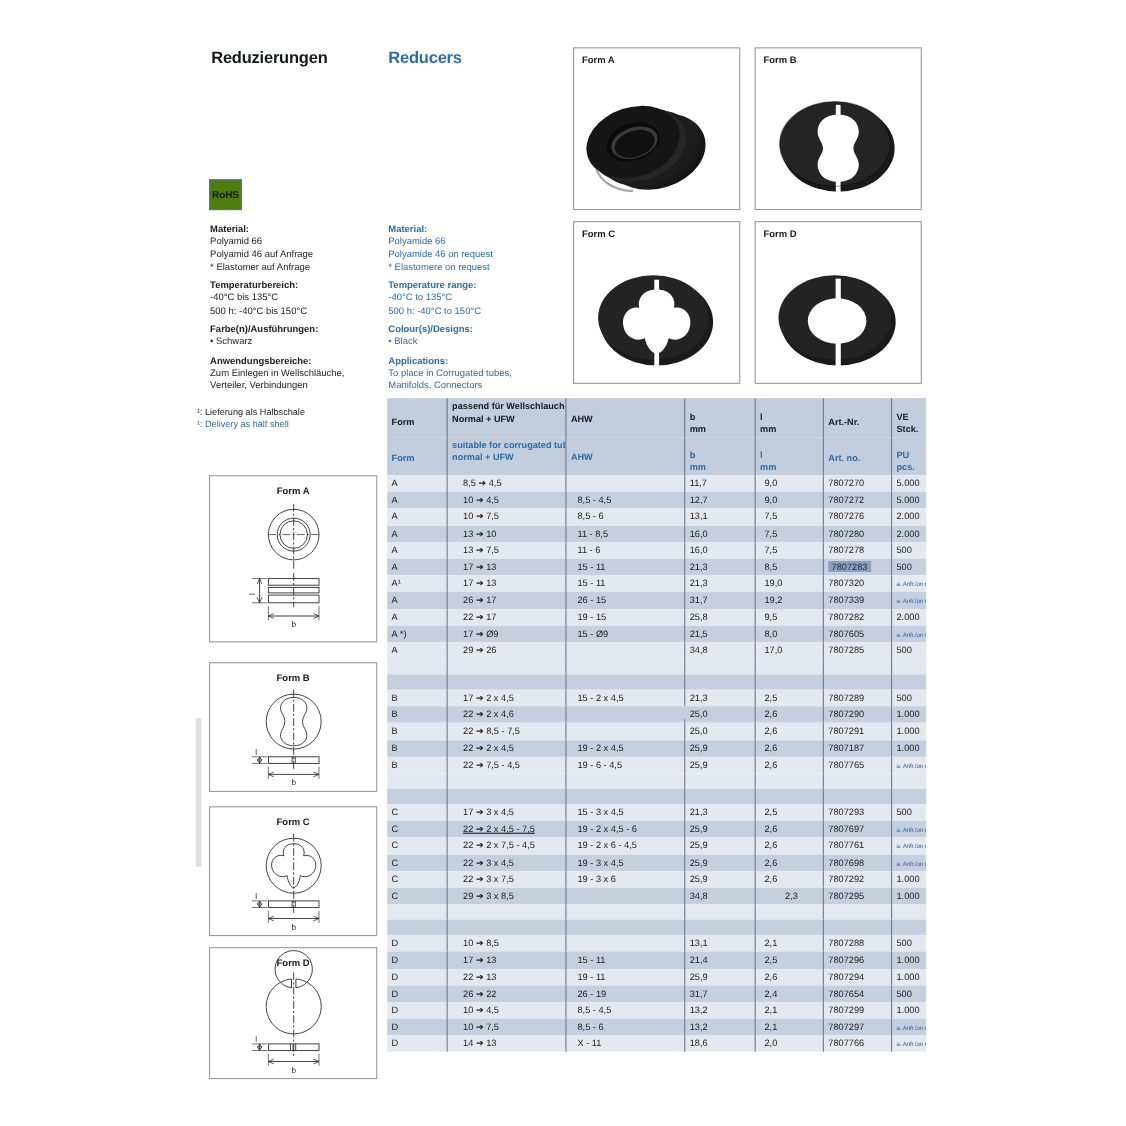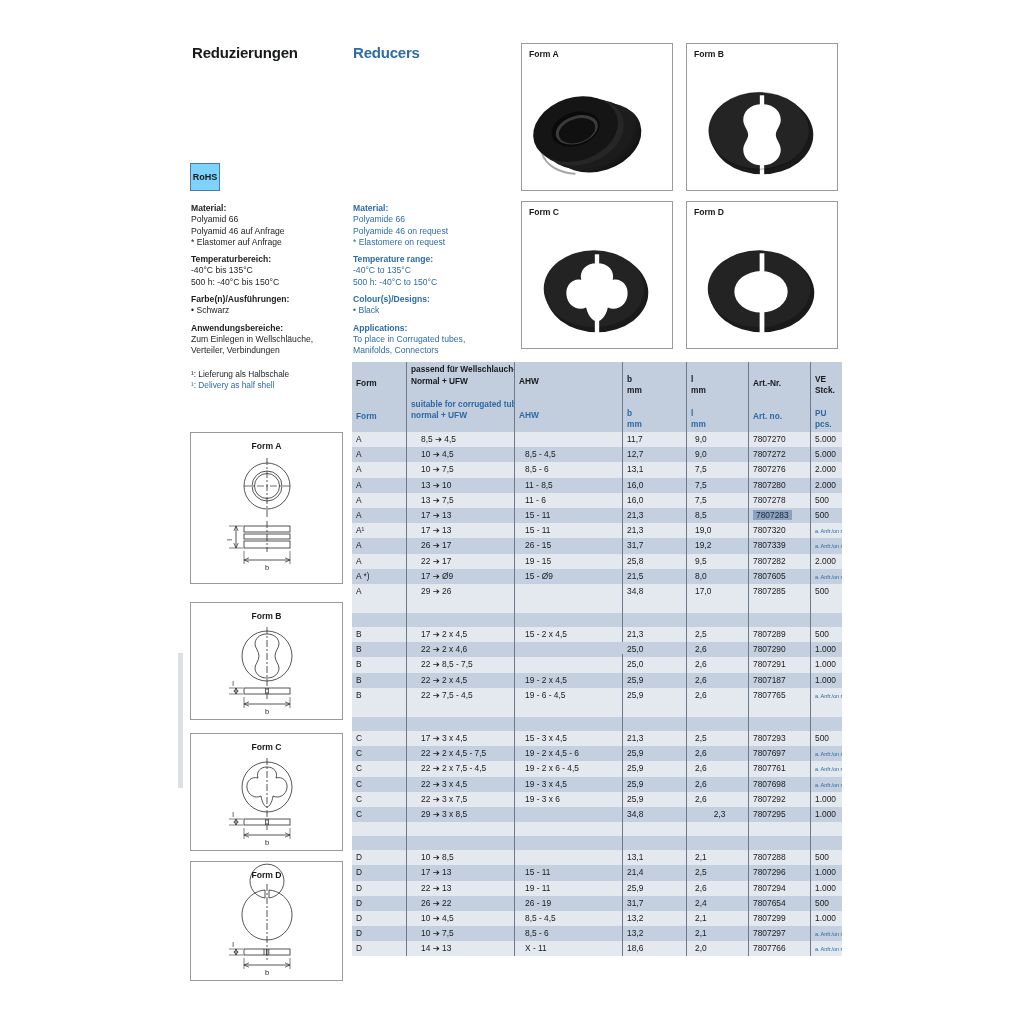--- a/index.html
+++ b/index.html
@@ -12,32 +12,32 @@
     overflow:hidden;
   }
   .page{position:absolute;left:0;top:0;width:1024px;height:871px;}
 
   
   .title-de{position:absolute;left:192px;top:44px;font-size:15px;font-weight:bold;color:#16181a;letter-spacing:-.2px;}
   .title-en{position:absolute;left:353px;top:44px;font-size:15px;font-weight:bold;color:#2e6ca4;letter-spacing:-.2px;}
 
   
   .rohs{position:absolute;left:190px;top:163px;width:30px;height:28px;
-        background:#7dd3fc;border:1.4px solid #4f77a8;box-sizing:border-box;
+        background:#4d7c0f;border:1.4px solid #4f77a8;box-sizing:border-box;
         display:flex;align-items:center;justify-content:center;
         font-size:9px;font-weight:bold;color:#16181a;}
 
   
   .spec{position:absolute;width:165px;font-size:8.6px;line-height:11.3px;}
   .spec.de{left:191px;top:203px;color:#1a1c1e;}
   .spec.en{left:353px;top:203px;color:#2e6ca4;}
   .spec .h{font-weight:bold;display:block;margin-top:6px;}
   .spec .h:first-child{margin-top:0;}
   .spec .l{display:block;}
-  .foot{position:absolute;left:191px;top:369px;width:180px;font-size:8.3px;line-height:11.2px;}
+  .foot{position:absolute;left:179px;top:369px;width:180px;font-size:8.3px;line-height:11.2px;}
   .foot .de{color:#1a1c1e;display:block;}
   .foot .en{color:#2e6ca4;display:block;}
 
   
   .margin-bar{position:absolute;left:178px;top:653px;width:5px;height:135px;background:#dcdfe4;}
 
   
   .photo{position:absolute;border:1.2px solid #9a9a9a;background:#fff;box-sizing:border-box;}
   .photo .cap{position:absolute;left:7px;top:5px;font-size:8.6px;font-weight:bold;color:#16181a;}
   .photo .art{position:absolute;left:0;top:0;width:100%;height:100%;}
@@ -537,21 +537,21 @@
           <div class="c c0">C</div>
           <div class="c c1" style="padding-left:14px;">17 ➔ 3 x 4,5</div>
           <div class="c c2" style="padding-left:10px;">15 - 3 x 4,5</div>
           <div class="c c3">21,3</div>
           <div class="c c4" style="padding-left:8px;">2,5</div>
           <div class="c c5">7807293</div>
           <div class="c c6">500</div>
         </div>
         <div class="trow drow bg-b">
           <div class="c c0">C</div>
-          <div class="c c1" style="padding-left:14px;">22 ➔ 2 x 4,5 - 7,5</div>
+          <div class="c c1" style="padding-left:14px;text-decoration:underline;">22 ➔ 2 x 4,5 - 7,5</div>
           <div class="c c2" style="padding-left:10px;">19 - 2 x 4,5 - 6</div>
           <div class="c c3">25,9</div>
           <div class="c c4" style="padding-left:8px;">2,6</div>
           <div class="c c5">7807697</div>
           <div class="c c6"><span class="req">a. Anfr./on request</span></div>
         </div>
         <div class="trow drow bg-a">
           <div class="c c0">C</div>
           <div class="c c1" style="padding-left:14px;">22 ➔ 2 x 7,5 - 4,5</div>
           <div class="c c2" style="padding-left:10px;">19 - 2 x 6 - 4,5</div>

